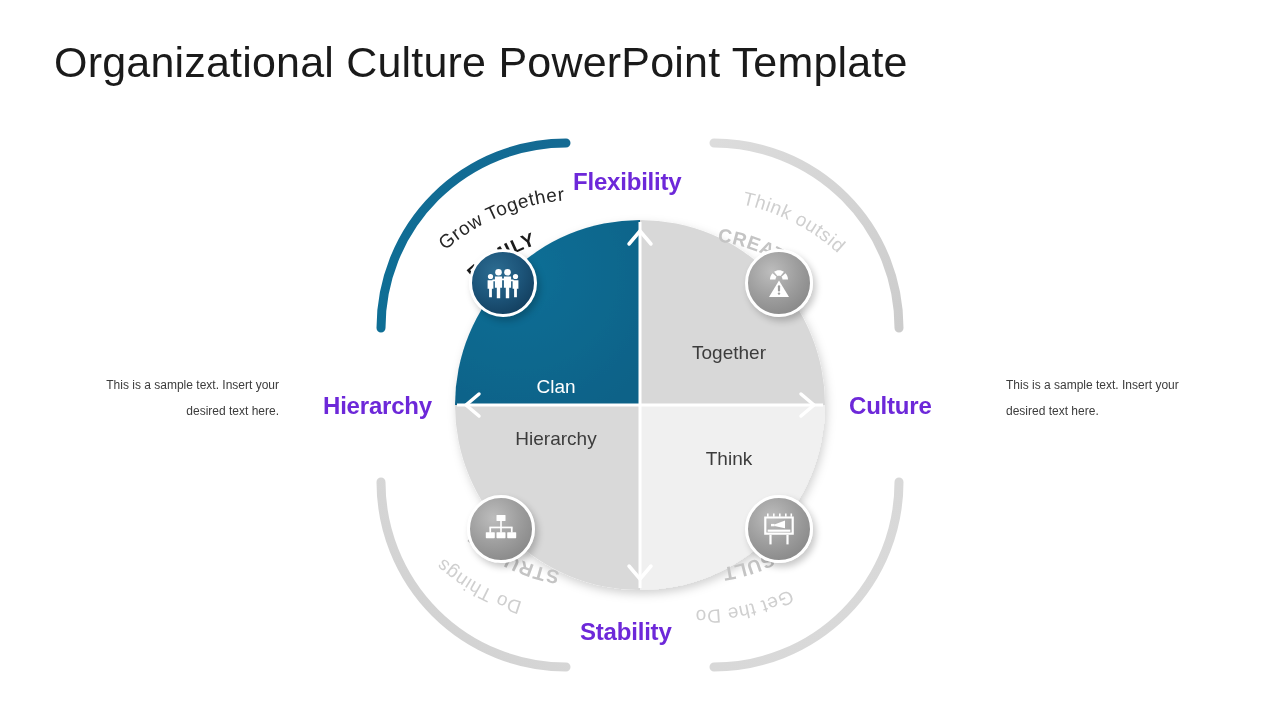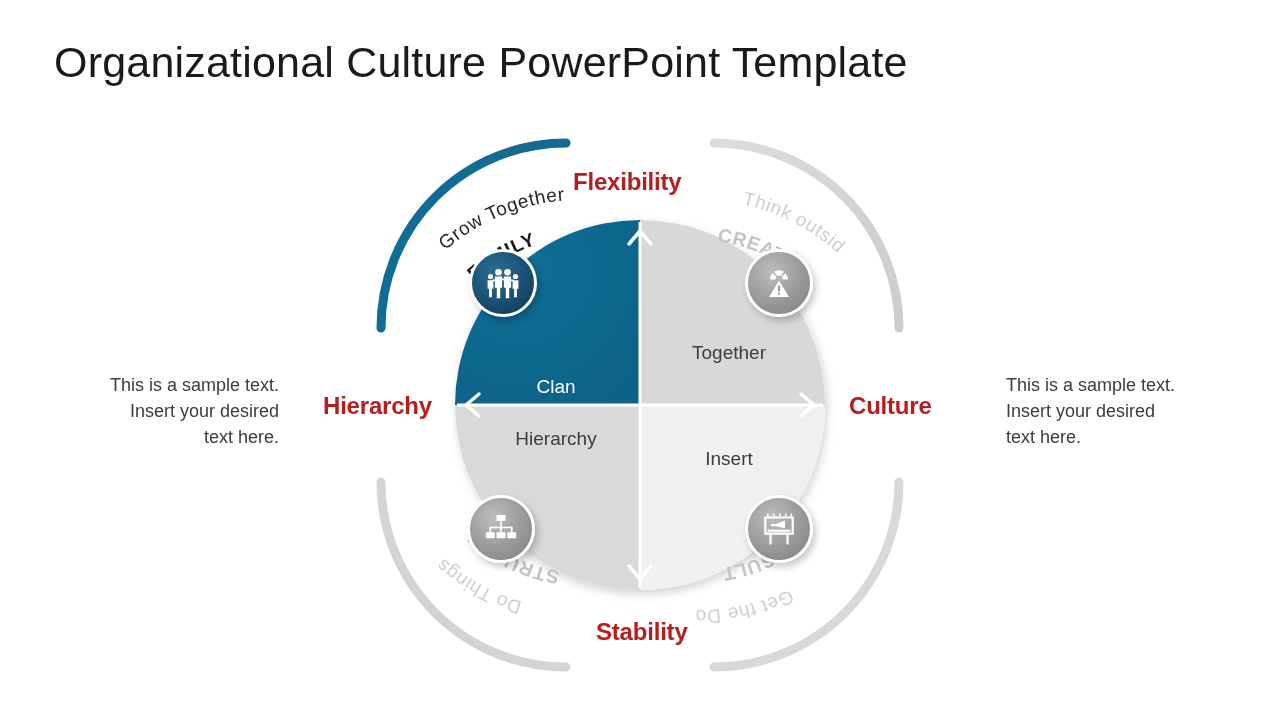--- a/index.html
+++ b/index.html
@@ -43,33 +43,33 @@
     left: 0;
     top: 0;
     display: block;
   }
 
   
   .axis-label {
     position: absolute;
     font-weight: bold;
     font-size: 24px;
-    color: #b91c1c;
+    color: #6d28d9;
     white-space: nowrap;
     letter-spacing: -0.2px;
   }
   #axis-flexibility { left: 573px; top: 168px; }
-  #axis-stability   { left: 596px; top: 618px; }
+  #axis-stability   { left: 580px; top: 618px; }
   #axis-internal    { left: 323px; top: 392px; }
   #axis-external    { left: 849px; top: 392px; }
 
   
   .side-text {
     position: absolute;
-    font-size: 18px;
+    font-size: 12px;
     line-height: 26px;
     color: #3c3c3c;
     width: 175px;
   }
   #side-text-left  { left: 104px; top: 372px; text-align: right; }
   #side-text-right { left: 1006px; top: 372px; text-align: left; }
 
   
   .quadrant-name {
     position: absolute;
@@ -228,21 +228,21 @@
       </text>
       <text class="arc-text-inner-gray">
         <textPath href="#path-arc-br-inner" startOffset="16%">RESULT</textPath>
       </text>
     </g>
   </svg>
 
   <div class="quadrant-name" id="quadrant-name-clan">Clan</div>
   <div class="quadrant-name" id="quadrant-name-adhocracy">Together</div>
   <div class="quadrant-name" id="quadrant-name-hierarchy">Hierarchy</div>
-  <div class="quadrant-name" id="quadrant-name-market">Insert</div>
+  <div class="quadrant-name" id="quadrant-name-market">Think</div>
 
   <div class="icon-badge" id="icon-badge-family">
     <svg width="36" height="32" viewBox="0 0 36 32">
       <g fill="#ffffff">
 
         <circle cx="5.5" cy="9.5" r="2.6"></circle>
         <path d="M2.6 13.3h5.8v8.4H6.9v8.6H4.1v-8.6H2.6z"></path>
 
         <circle cx="13.5" cy="5.2" r="3.3"></circle>
         <path d="M9.9 9.6h7.2v11.2h-1.9v10.4h-3.4V20.8H9.9z"></path>

